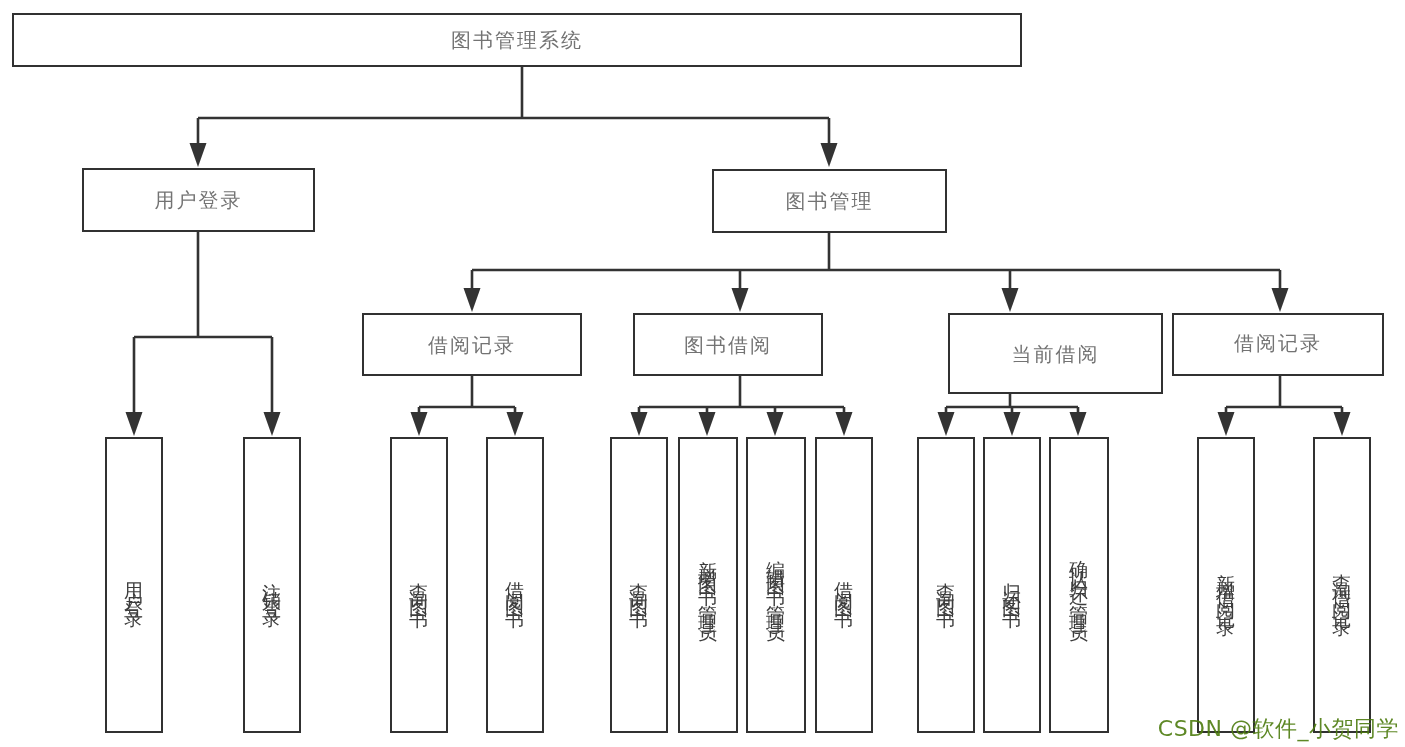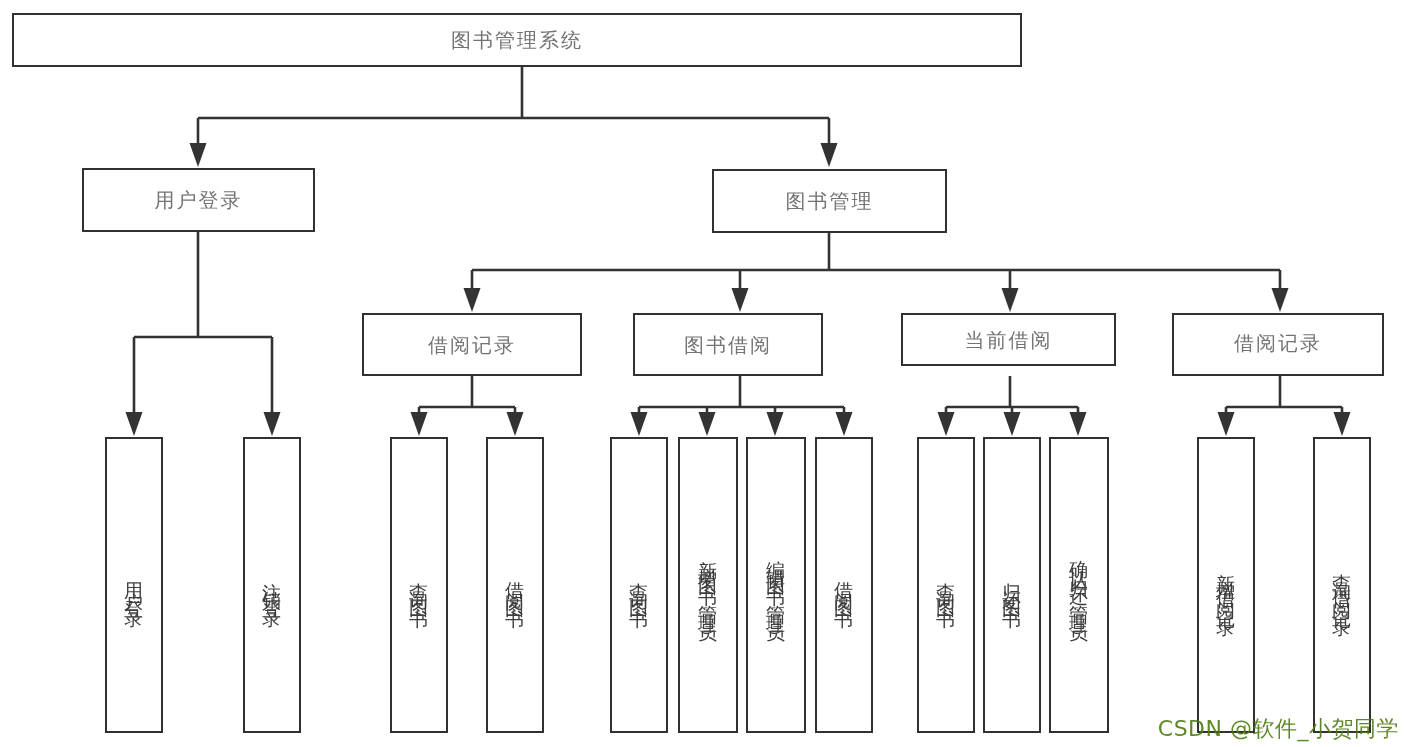--- a/index.html
+++ b/index.html
@@ -13,21 +13,21 @@
         top:437px;width:58px;height:296px;display:flex;align-items:center;justify-content:center;z-index:2;}
   .leaf .vlbl{writing-mode:vertical-rl;color:#3d3d3d;font-size:19px;letter-spacing:9px;line-height:1;white-space:nowrap;}
   
   .n-root{left:12px;top:13px;width:1010px;height:54px;}
   
   .n-user-login{left:82px;top:168px;width:233px;height:64px;}
   .n-book-mgmt{left:712px;top:169px;width:235px;height:64px;}
   
   .n-new-book-rec{left:362px;top:313px;width:220px;height:63px;}
   .n-book-borrow{left:633px;top:313px;width:190px;height:63px;}
-  .n-current-borrow{left:901px;top:313px;width:215px;height:53px;}
+  .n-current-borrow{left:948px;top:313px;width:215px;height:81px;}
   .n-borrow-record{left:1172px;top:313px;width:212px;height:63px;font-family:Liberation Mono, monospace;}
   
   .l1{left:105px;} .l2{left:243px;}
   .l3{left:390px;} .l4{left:486px;}
   .l5{left:610px;} .l6{left:678px;width:60px;} .l7{left:746px;width:60px;} .l8{left:815px;}
   .l9{left:917px;} .l10{left:983px;} .l11{left:1049px;width:60px;}
   .l12{left:1197px;} .l13{left:1313px;}
   .watermark{position:absolute;right:6px;top:714px;font-size:22px;color:#4d7c0f;
              letter-spacing:0.5px;z-index:5;white-space:nowrap;opacity:0.9;}
 </style>

